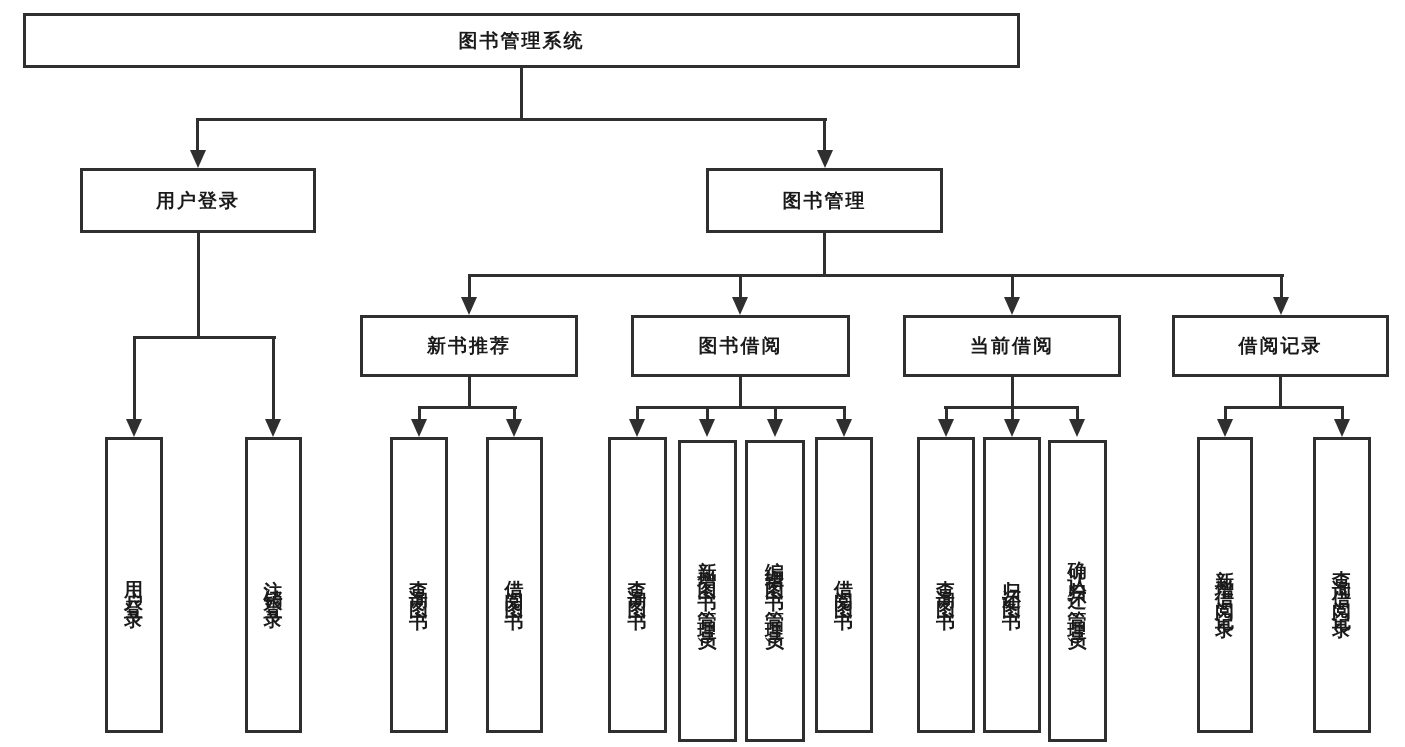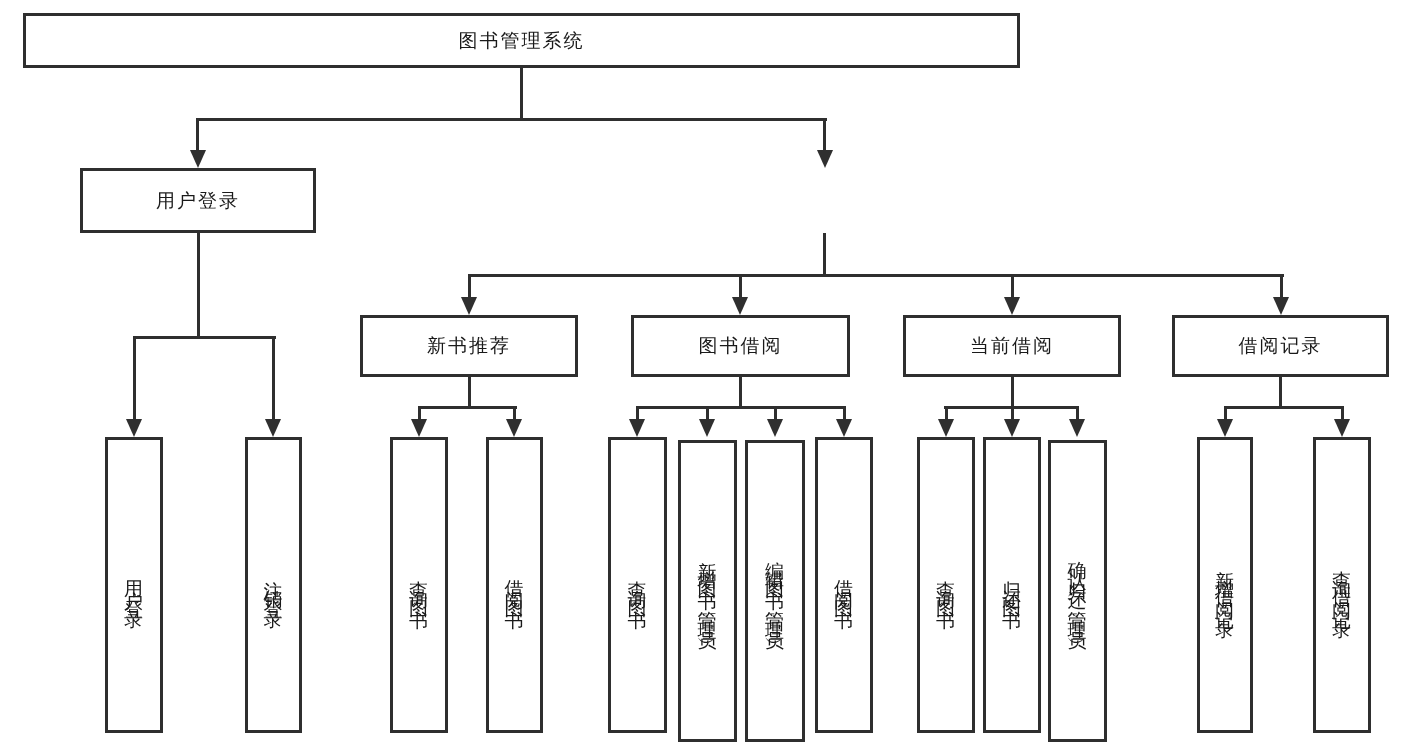--- a/index.html
+++ b/index.html
@@ -4,21 +4,21 @@
 <style>
   html,body { margin:0; padding:0; background:#ffffff; }
   .stage {
     position:relative; width:1405px; height:747px; background:#ffffff;
     font-family:"Liberation Sans", sans-serif; overflow:hidden;
   }
   .box {
     position:absolute; box-sizing:border-box;
     border:3px solid #2f2f2f; background:#ffffff;
     display:flex; align-items:center; justify-content:center;
-    color:#1a1a1a; font-size:19px; letter-spacing:2px;
+    color:#1a1a1a; font-size:19px; letter-spacing:2px;font-weight:bold;
   }
   .vbox .vtext {
     writing-mode:vertical-rl; text-orientation:mixed;
     letter-spacing:10px; line-height:1; white-space:nowrap;
   }
   .hline, .vline { position:absolute; background:#2f2f2f; }
   .arrowhead {
     position:absolute; width:0; height:0;
     border-left:8px solid transparent; border-right:8px solid transparent;
     border-top:18px solid #2f2f2f;
@@ -39,20 +39,23 @@
 
   <div class="vline" style="left:520px; top:68px; width:3px; height:52px;"></div>
   <div class="hline" style="left:196px; top:118px; width:631px; height:3px;"></div>
   <div class="vline" style="left:196px; top:118px; width:3px; height:34px;"></div>
   <div class="arrowhead" style="left:190px; top:150px;"></div>
   <div class="vline" style="left:823px; top:118px; width:3px; height:34px;"></div>
   <div class="arrowhead" style="left:817px; top:150px;"></div>
 
   <div class="box" style="left:80px; top:168px; width:236px; height:65px;">
     <span>用户登录</span>
+  </div>
+  <div class="box" style="left:706px; top:168px; width:237px; height:65px;">
+    <span>图书管理</span>
   </div>
 
   <div class="vline" style="left:197px; top:233px; width:3px; height:106px;"></div>
   <div class="hline" style="left:133px; top:336px; width:143px; height:3px;"></div>
   <div class="vline" style="left:133px; top:336px; width:3px; height:85px;"></div>
   <div class="arrowhead" style="left:126px; top:419px;"></div>
   <div class="vline" style="left:272px; top:336px; width:3px; height:85px;"></div>
   <div class="arrowhead" style="left:265px; top:419px;"></div>
 
   <div class="vline" style="left:823px; top:233px; width:3px; height:44px;"></div>

